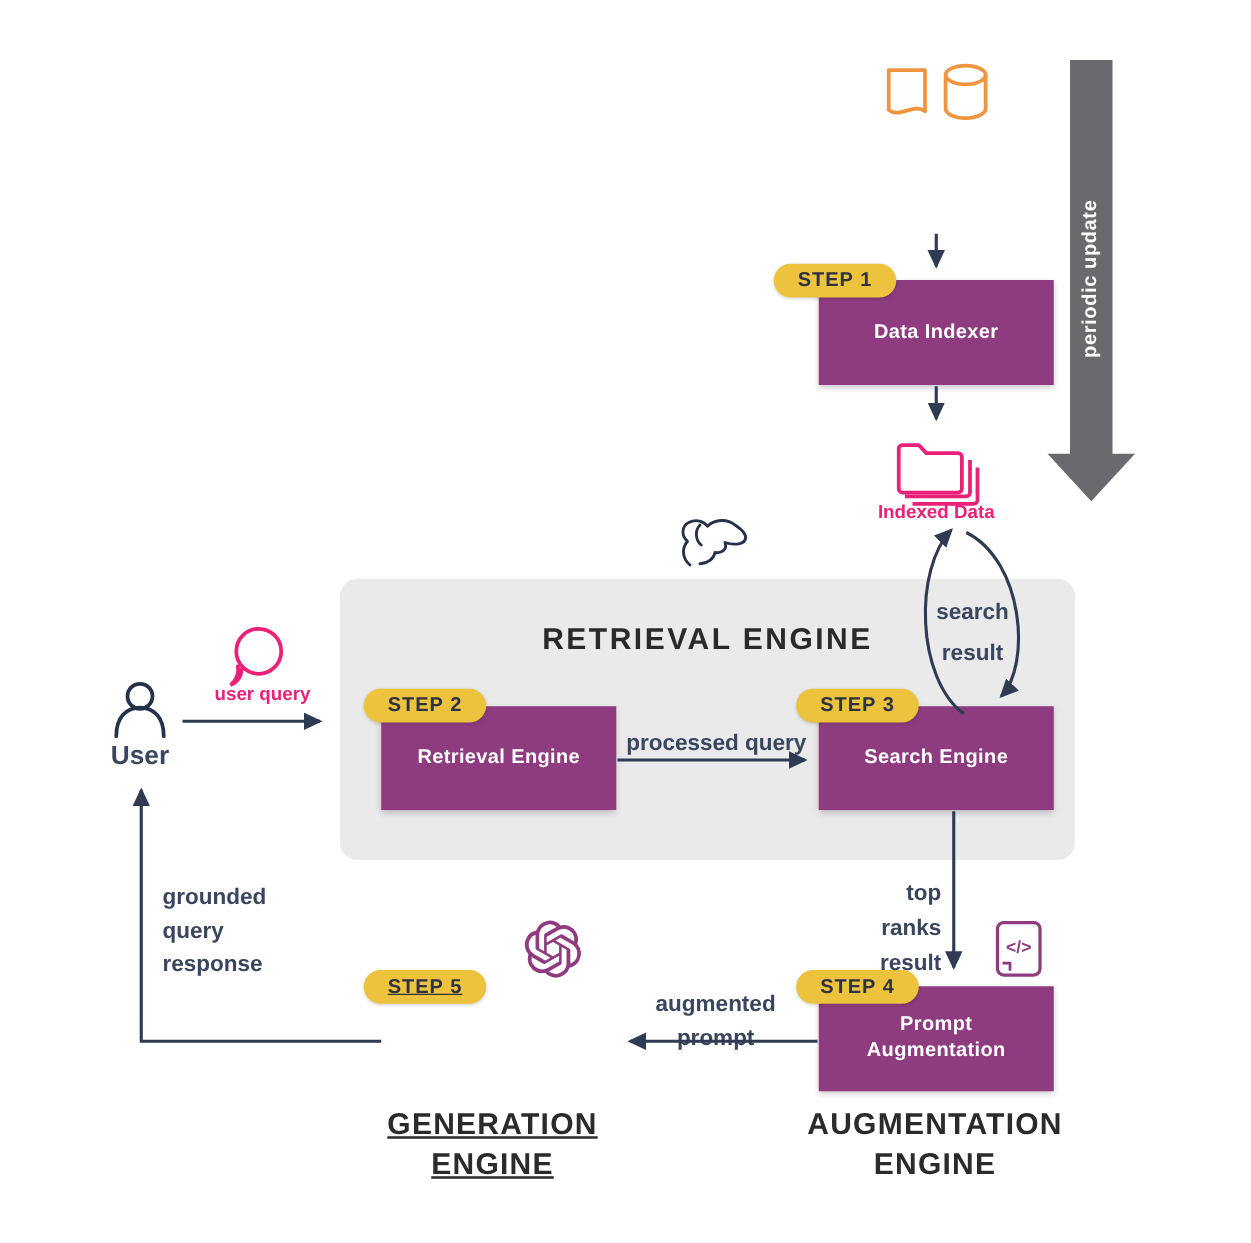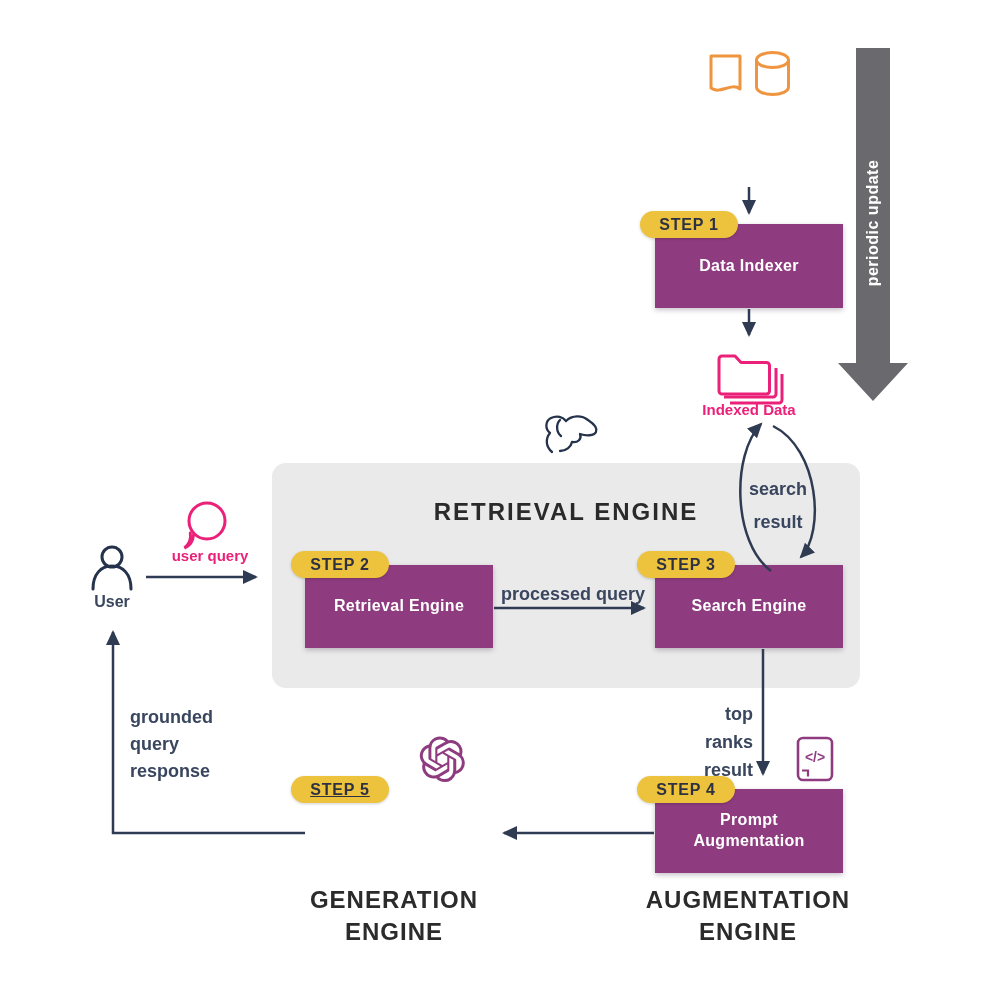--- a/index.html
+++ b/index.html
@@ -50,40 +50,42 @@
   <div class="node purple" style="left:655px;top:224px;height:84px;">Data Indexer</div>
 
   <div class="node purple" style="left:305px;top:565px;height:83px;">Retrieval Engine</div>
 
   <div class="node purple" style="left:655px;top:565px;height:83px;">Search Engine</div>
 
   <div class="node purple preline" style="left:655px;top:789px;height:84px;">Prompt
 Augmentation</div>
 
 
-  <div class="badge" style="left:640px;top:211px;">STEP 1</div>
+  <div class="badge" style="left:619px;top:211px;">STEP 1</div>
   <div class="badge" style="left:291px;top:551px;">STEP 2</div>
   <div class="badge" style="left:637px;top:551px;">STEP 3</div>
   <div class="badge" style="left:637px;top:776px;">STEP 4</div>
   <div class="badge" style="left:291px;top:776px;text-decoration:underline;">STEP 5</div>
 
   <div class="pink-lbl ctr" style="left:655px;top:401px;width:188px;">Indexed Data</div>
   <div class="lbl ctr" style="left:740px;top:479px;width:76px;">search</div>
   <div class="lbl ctr" style="left:740px;top:512px;width:76px;">result</div>
   <div class="lbl ctr" style="left:498px;top:584px;width:150px;">processed query</div>
   <div class="pink-lbl ctr" style="left:158px;top:547px;width:104px;">user query</div>
-  <div class="lbl ctr" style="left:84px;top:593px;width:56px;font-size:16px;">User</div>
+  <div class="lbl ctr" style="left:84px;top:593px;width:56px;font-size:21px;">User</div>
   <div class="lbl rgt preline" style="left:676px;top:701px;width:77px;line-height:1.55;">top
 ranks
 result</div>
+  <div class="lbl ctr preline" style="left:505px;top:790px;width:135px;line-height:1.5;">augmented
+prompt</div>
   <div class="lbl preline" style="left:130px;top:704px;line-height:1.5;">grounded
 query
 response</div>
 
-  <div class="engine-caption" style="left:284px;top:884px;">GENERATION
+  <div class="engine-caption" style="left:284px;top:884px;text-decoration:underline;">GENERATION
 ENGINE</div>
   <div class="engine-caption" style="left:638px;top:884px;">AUGMENTATION
 ENGINE</div>
 
   <div class="periodic">periodic update</div>
 
   <div class="code-glyph">&lt;/&gt;</div>
 
   <svg class="overlay" width="1001" height="994" viewBox="0 0 1001 994">
     <defs>

